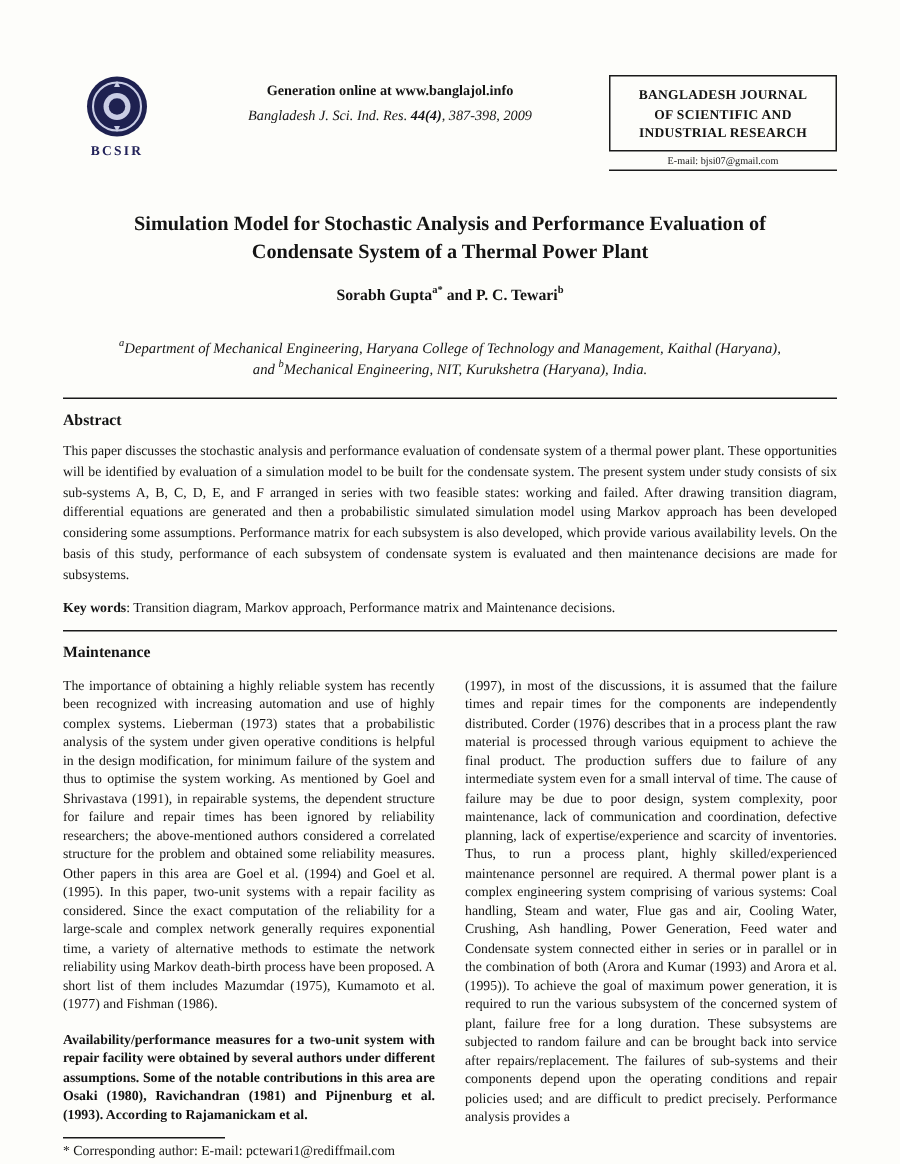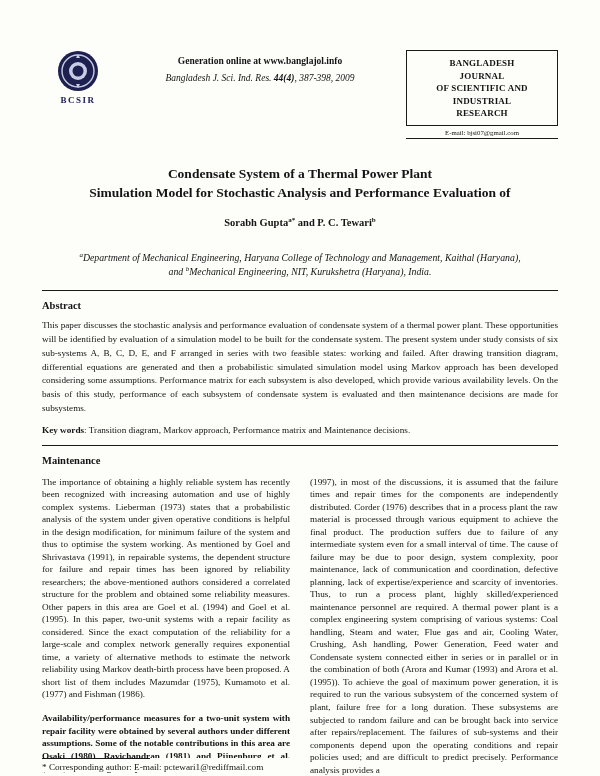--- a/index.html
+++ b/index.html
@@ -13,21 +13,21 @@
   .header-row { display:flex; justify-content:space-between; align-items:flex-start; }
   .logo-block { width:72px; text-align:center; margin-top:2px; }
   .seal { display:block; margin:0 auto; }
   .logo-label { font-size:9px; font-weight:bold; color:#23235a; letter-spacing:1.5px; margin-top:3px; }
   .center-head { flex:1; text-align:center; padding-top:8px; }
   .available { font-weight:bold; font-size:9.5px; }
   .journal-ref { font-style:italic; font-size:9.5px; margin-top:7px; }
   .journal-ref .vol { font-weight:bold; }
   .journal-box-wrap { width:152px; margin-top:2px; }
   .journal-box {
-    border:1.5px solid #1a1a1a; padding:6px 20px 5px; text-align:center;
+    border:1.5px solid #1a1a1a; padding:6px 7px 5px; text-align:center;
     font-weight:bold; font-size:9px; line-height:1.4; letter-spacing:.2px;
   }
   .email-line {
     font-size:6.8px; text-align:center; padding:3px 0 2px;
     border-bottom:1px solid #1a1a1a;
   }
   
   .title { margin-top:26px; text-align:center; font-weight:bold; font-size:13.5px; line-height:1.4; }
   .authors { margin-top:14px; text-align:center; font-weight:bold; font-size:10.5px; }
   sup.s { font-size:7px; vertical-align:super; line-height:0; }
@@ -75,22 +75,22 @@
       <div class="journal-box">
         <div>BANGLADESH JOURNAL</div>
         <div>OF SCIENTIFIC AND</div>
         <div>INDUSTRIAL RESEARCH</div>
       </div>
       <div class="email-line">E-mail: bjsi07@gmail.com</div>
     </div>
   </div>
 
   <div class="title">
+    <div>Simulation Model for Stochastic Analysis and Performance Evaluation of</div>
     <div>Condensate System of a Thermal Power Plant</div>
-    <div>Simulation Model for Stochastic Analysis and Performance Evaluation of</div>
   </div>
 
   <div class="authors"><span>Sorabh Gupta</span><sup class="s">a*</sup><span> and </span><span>P. C. Tewari</span><sup class="s">b</sup></div>
 
   <div class="affiliation">
     <div><sup class="s">a</sup><span>Department of Mechanical Engineering, Haryana College of Technology and Management, Kaithal (Haryana),</span></div>
     <div><span>and </span><sup class="s">b</sup><span>Mechanical Engineering, NIT, Kurukshetra (Haryana), India.</span></div>
   </div>
 
   <hr class="rule">

